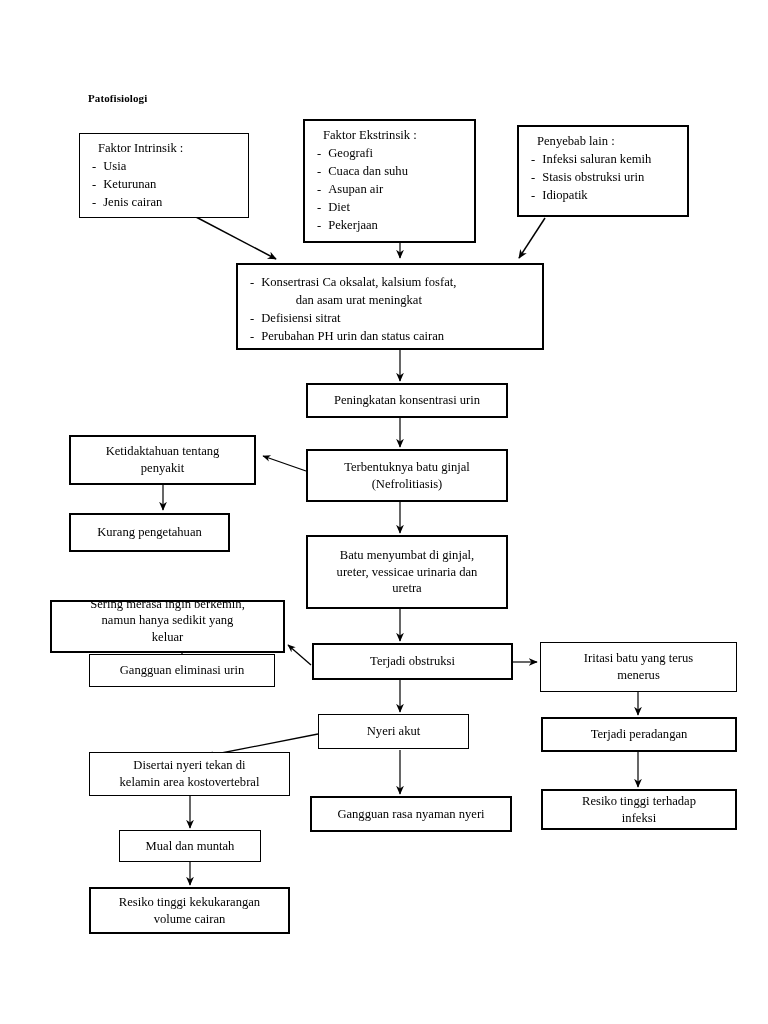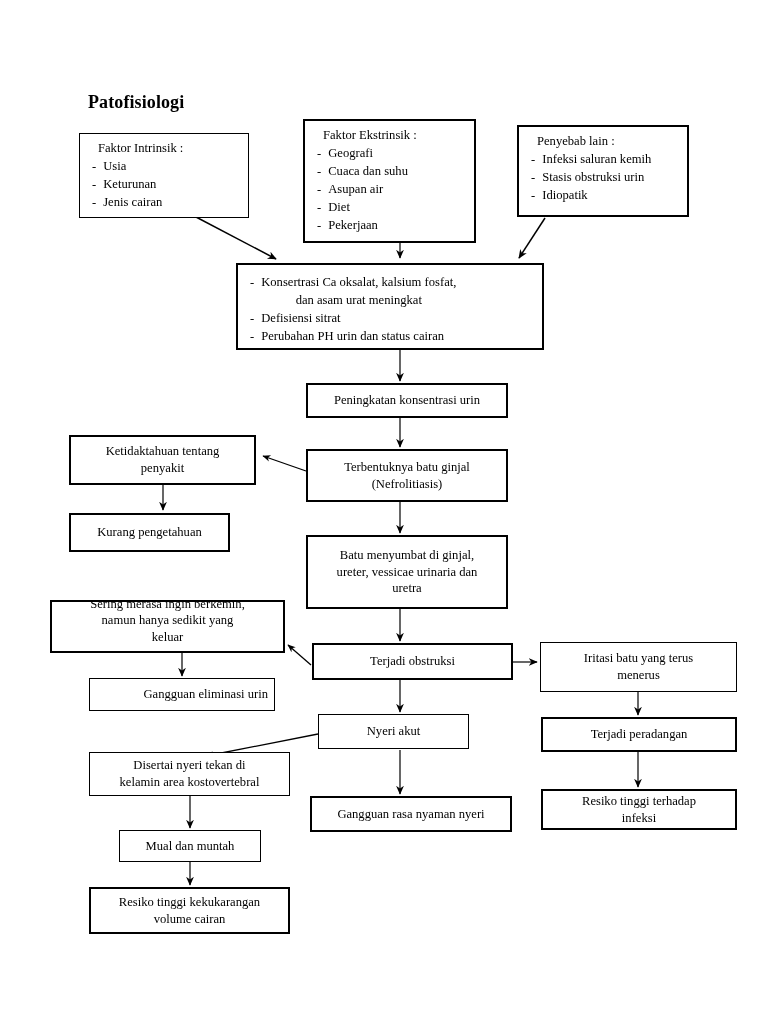--- a/index.html
+++ b/index.html
@@ -23,21 +23,21 @@
     position: absolute;
     left: 0;
     top: 0;
     width: 768px;
     height: 1024px;
     pointer-events: none;
   }
   .title {
     position: absolute;
     font-weight: bold;
-    font-size: 18px;
+    font-size: 11px;
     letter-spacing: 0.1px;
     white-space: nowrap;
   }
   .node {
     position: absolute;
     box-sizing: border-box;
     background: #ffffff;
     border: 1.6px solid #000000;
     display: flex;
     align-items: center;
@@ -205,21 +205,21 @@
 
   <div class="node heavy" style="left:312px; top:643px; width:201px; height:37px;">
     <div class="txt">Terjadi obstruksi</div>
   </div>
 
   <div class="node light" style="left:540px; top:642px; width:197px; height:50px;">
     <div class="txt">Iritasi batu yang terus
 menerus</div>
   </div>
 
-  <div class="node light" style="left:89px; top:678px; width:186px; height:33px;justify-content:flex-end;">
+  <div class="node light" style="left:89px; top:654px; width:186px; height:33px;">
     <div class="txt">Gangguan eliminasi urin</div>
   </div>
 
   <div class="node light" style="left:318px; top:714px; width:151px; height:35px;">
     <div class="txt">Nyeri akut</div>
   </div>
 
   <div class="node heavy" style="left:541px; top:717px; width:196px; height:35px;">
     <div class="txt">Terjadi peradangan</div>
   </div>

